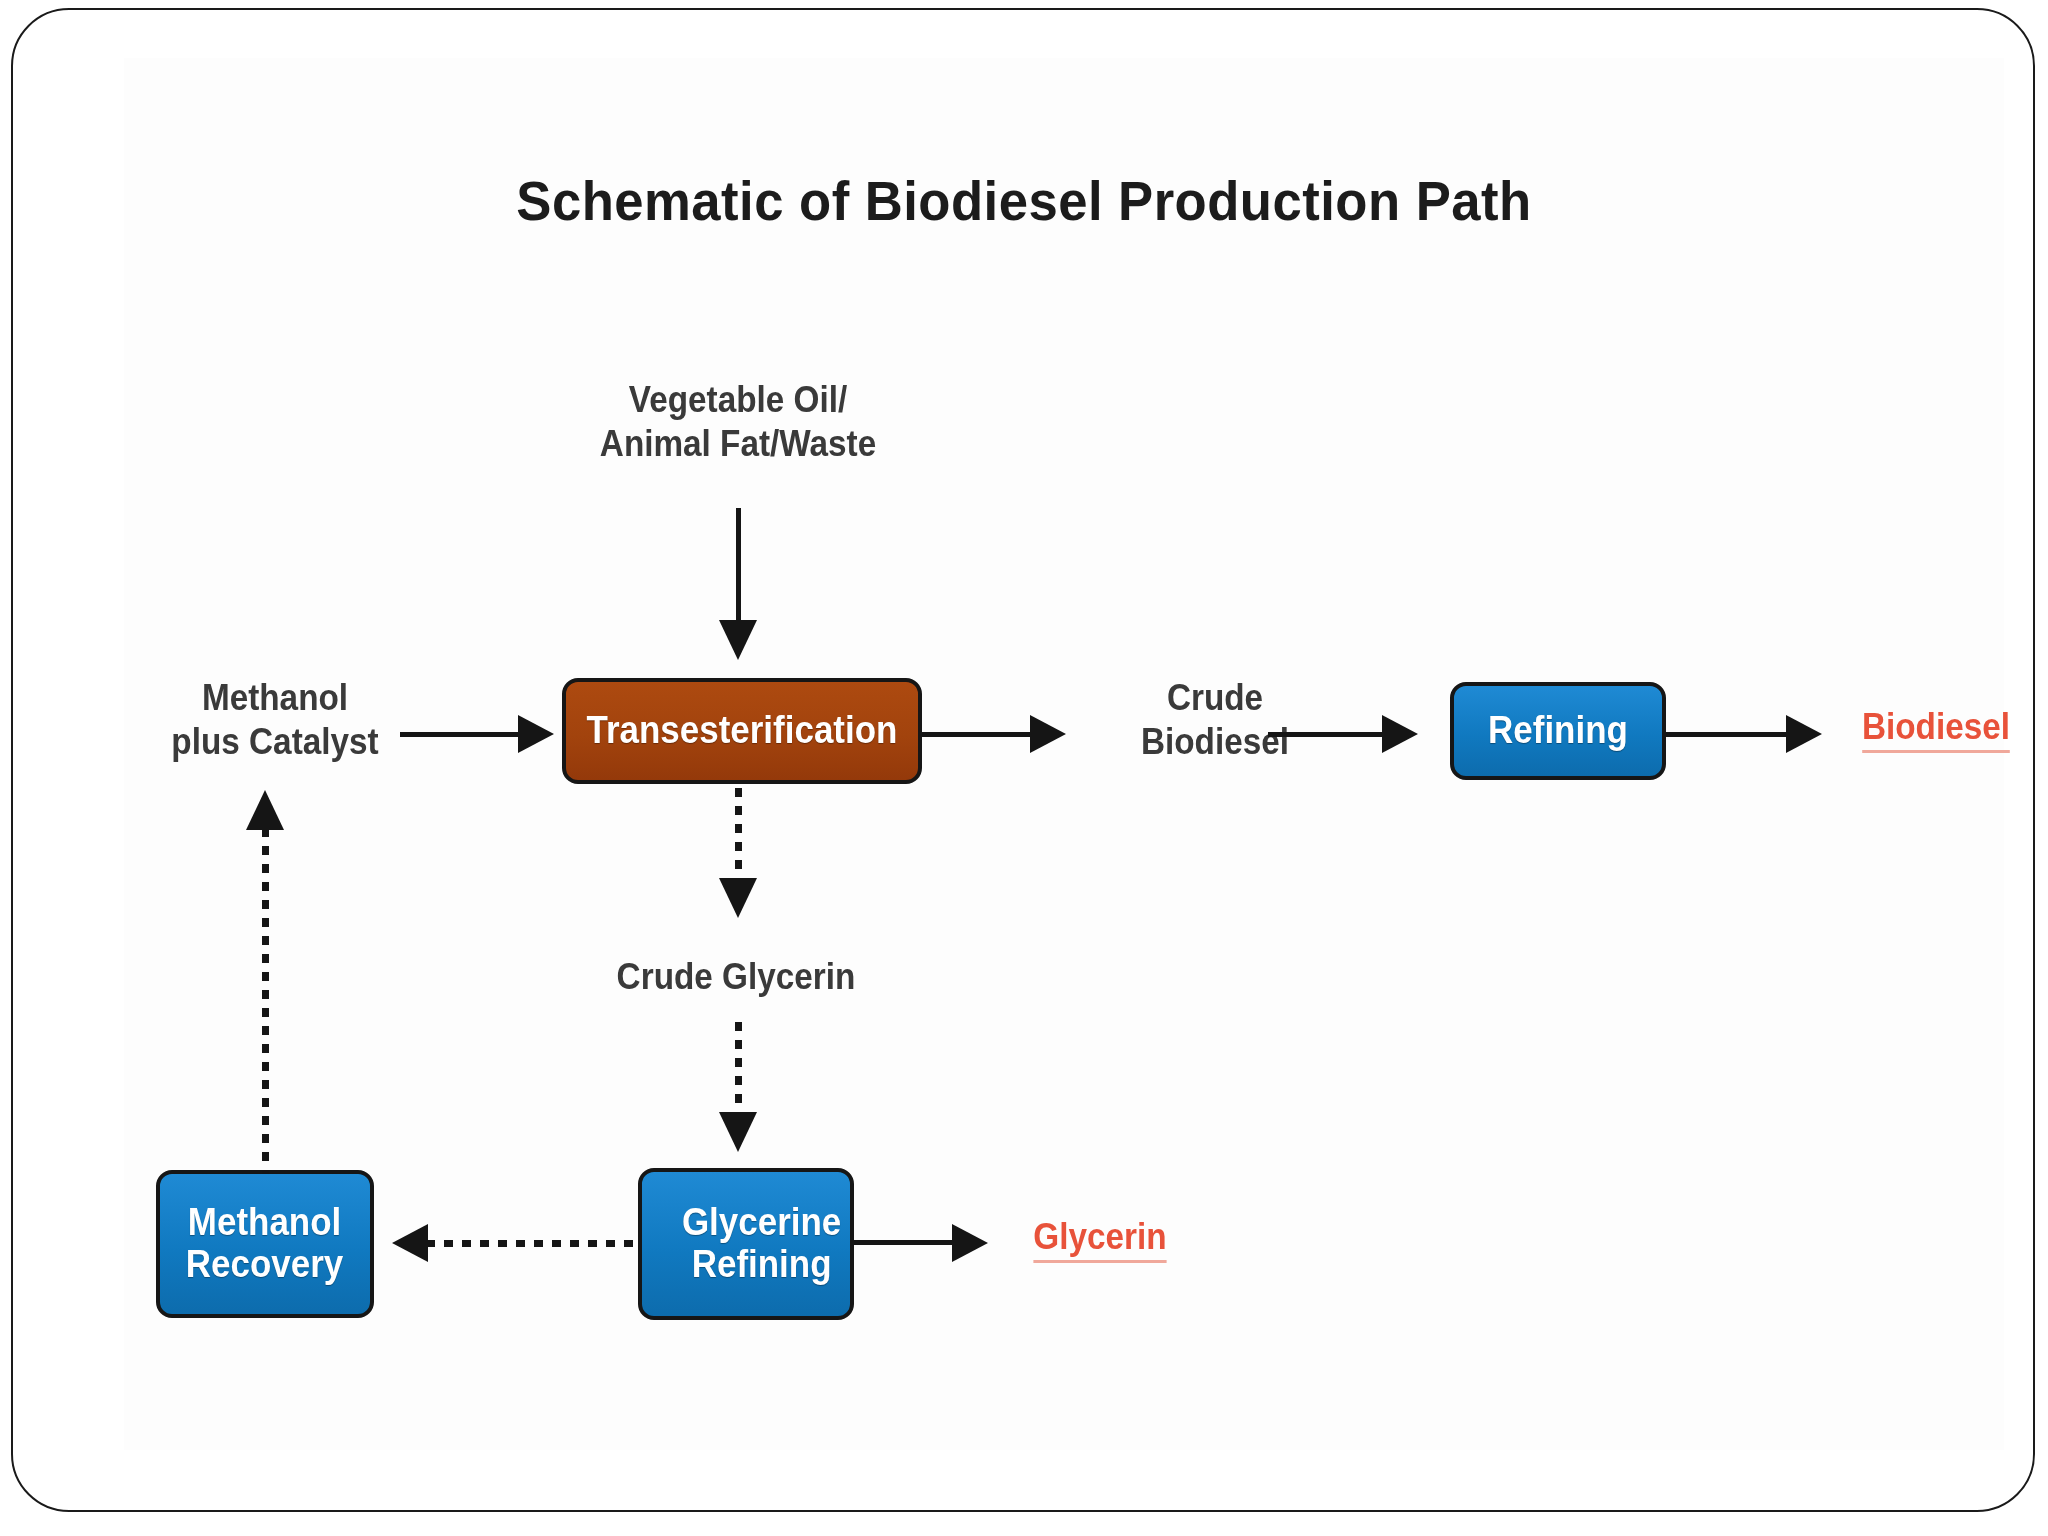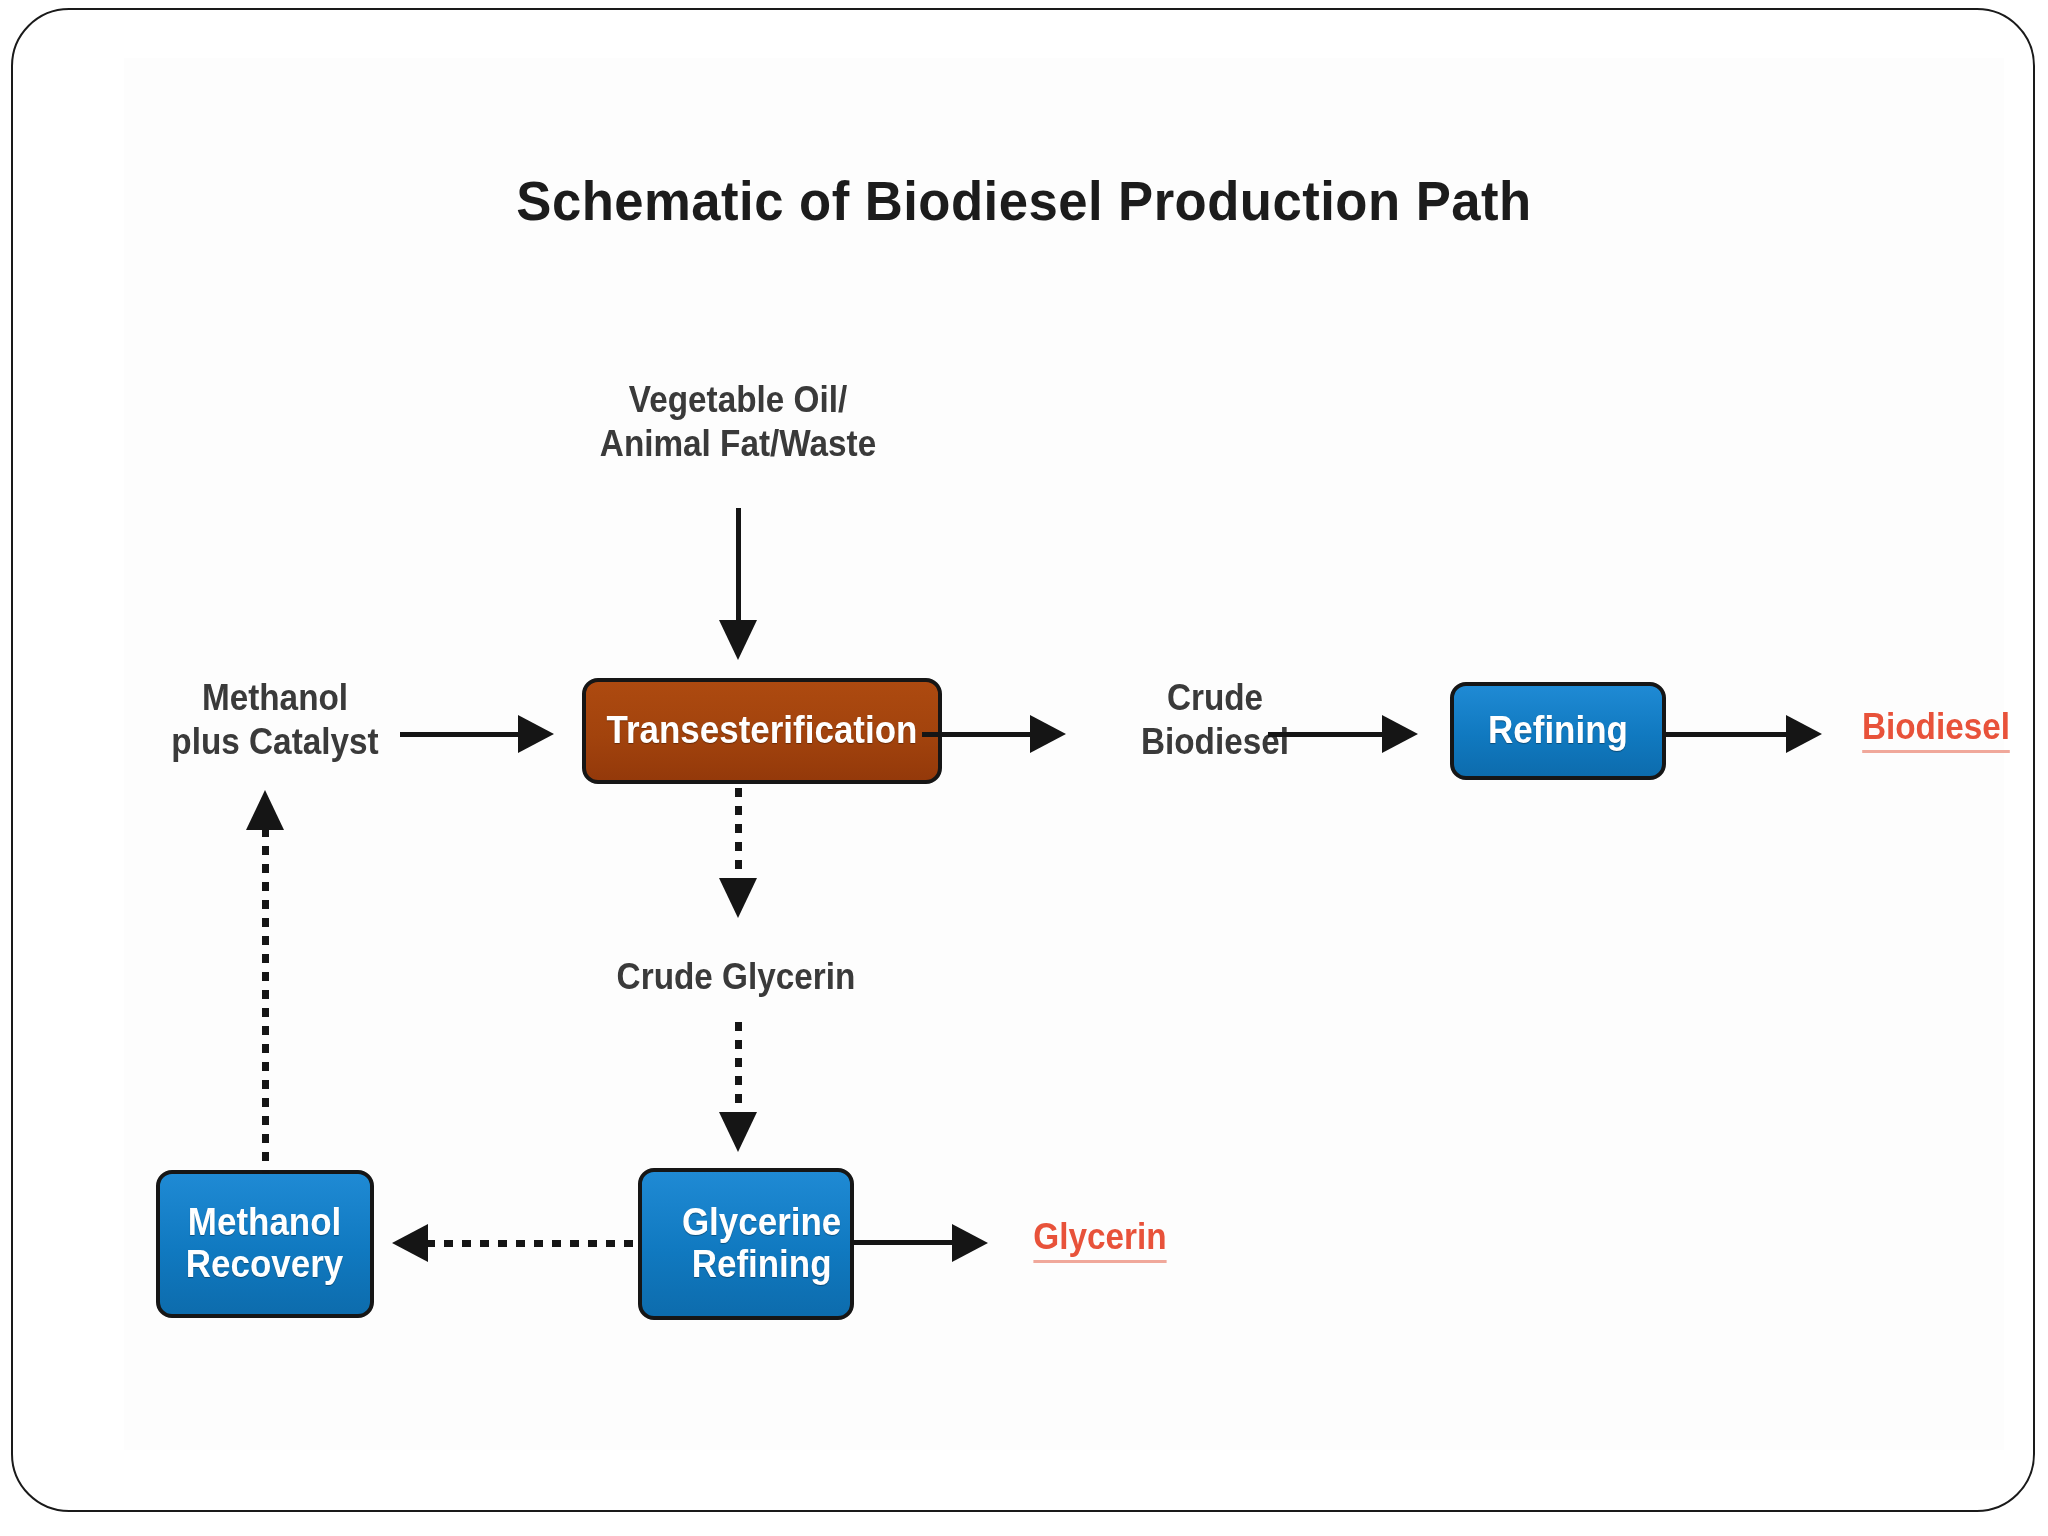--- a/index.html
+++ b/index.html
@@ -178,21 +178,21 @@
   <div class="arrow arrow-d" style="left:719px; top:620px;"></div>
 
   <div class="lbl" style="left:110px; top:676px; width:330px;">
     <span class="ln">Methanol</span>
     <span class="ln">plus Catalyst</span>
   </div>
 
   <div class="hline" style="left:400px; top:732px; width:130px;"></div>
   <div class="arrow arrow-r" style="left:518px; top:715px;"></div>
 
-  <div class="box box-brown" style="left:582px; top:678px; width:360px; height:106px;">
+  <div class="box box-brown" style="left:562px; top:678px; width:360px; height:106px;">
     <span class="ln">Transesterification</span>
   </div>
 
   <div class="hline" style="left:922px; top:732px; width:126px;"></div>
   <div class="arrow arrow-r" style="left:1030px; top:715px;"></div>
 
   <div class="lbl" style="left:1080px; top:676px; width:270px;">
     <span class="ln">Crude</span>
     <span class="ln">Biodiesel</span>
   </div>

